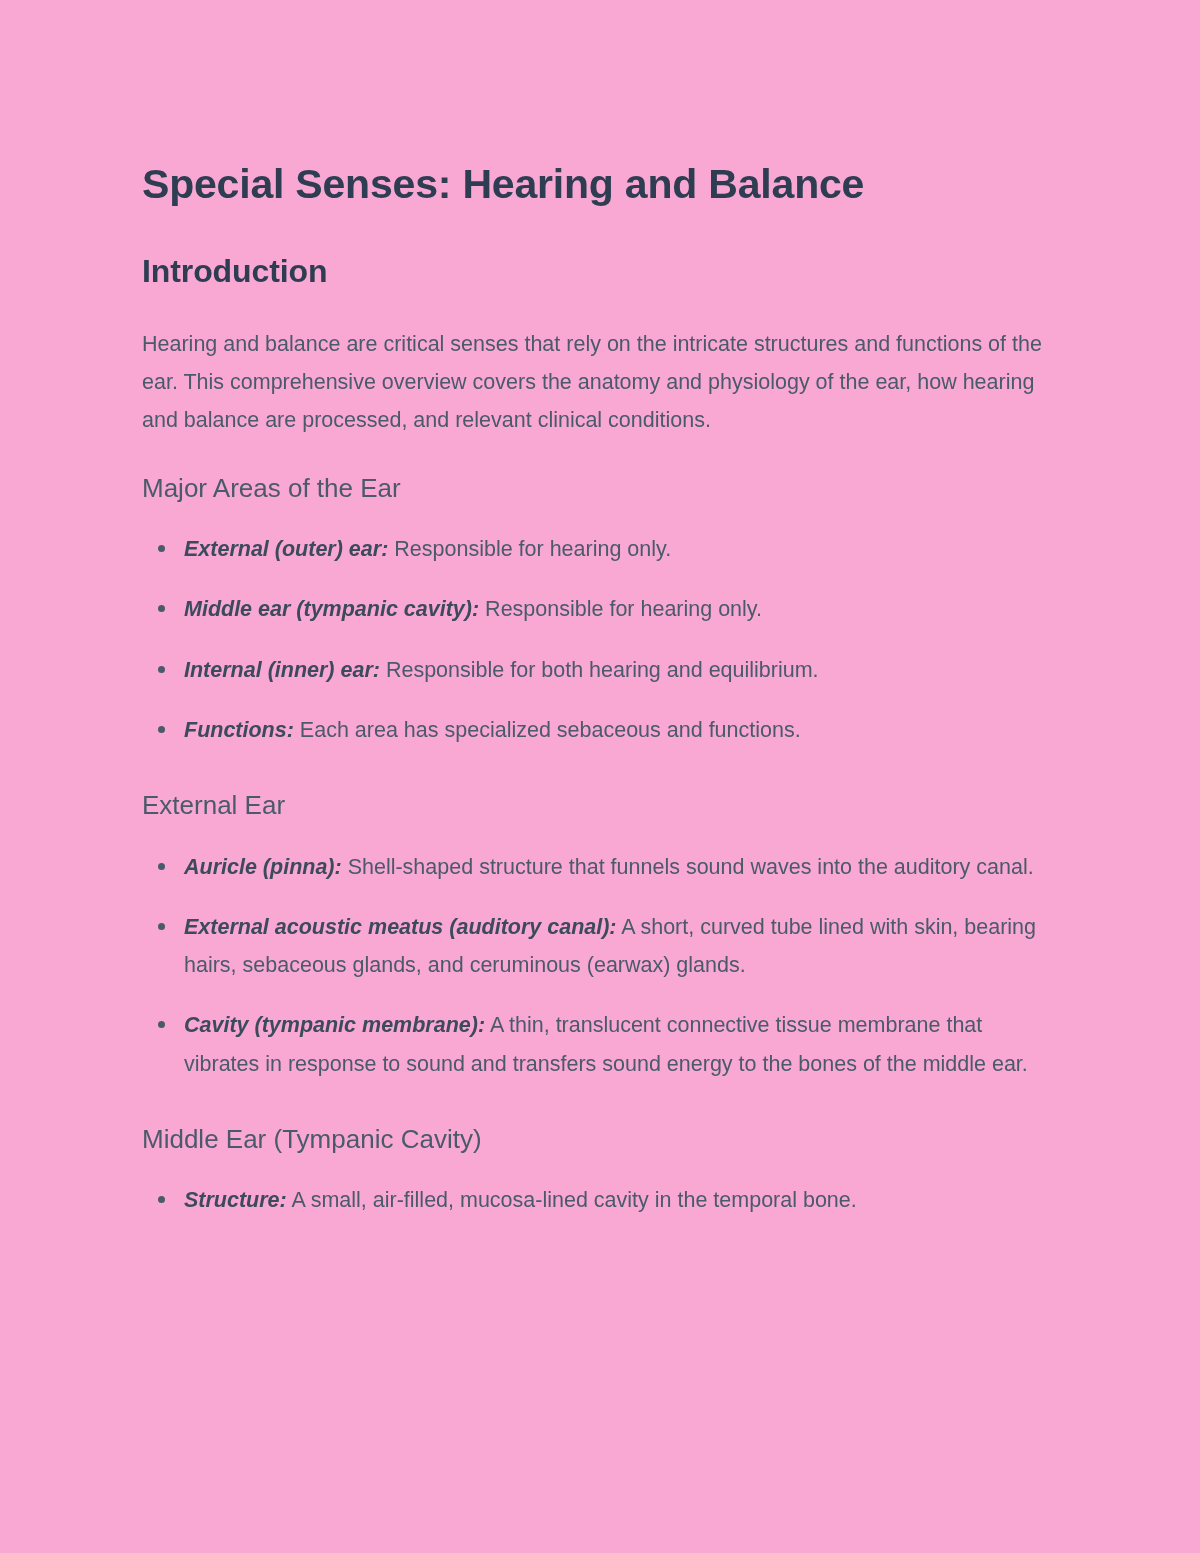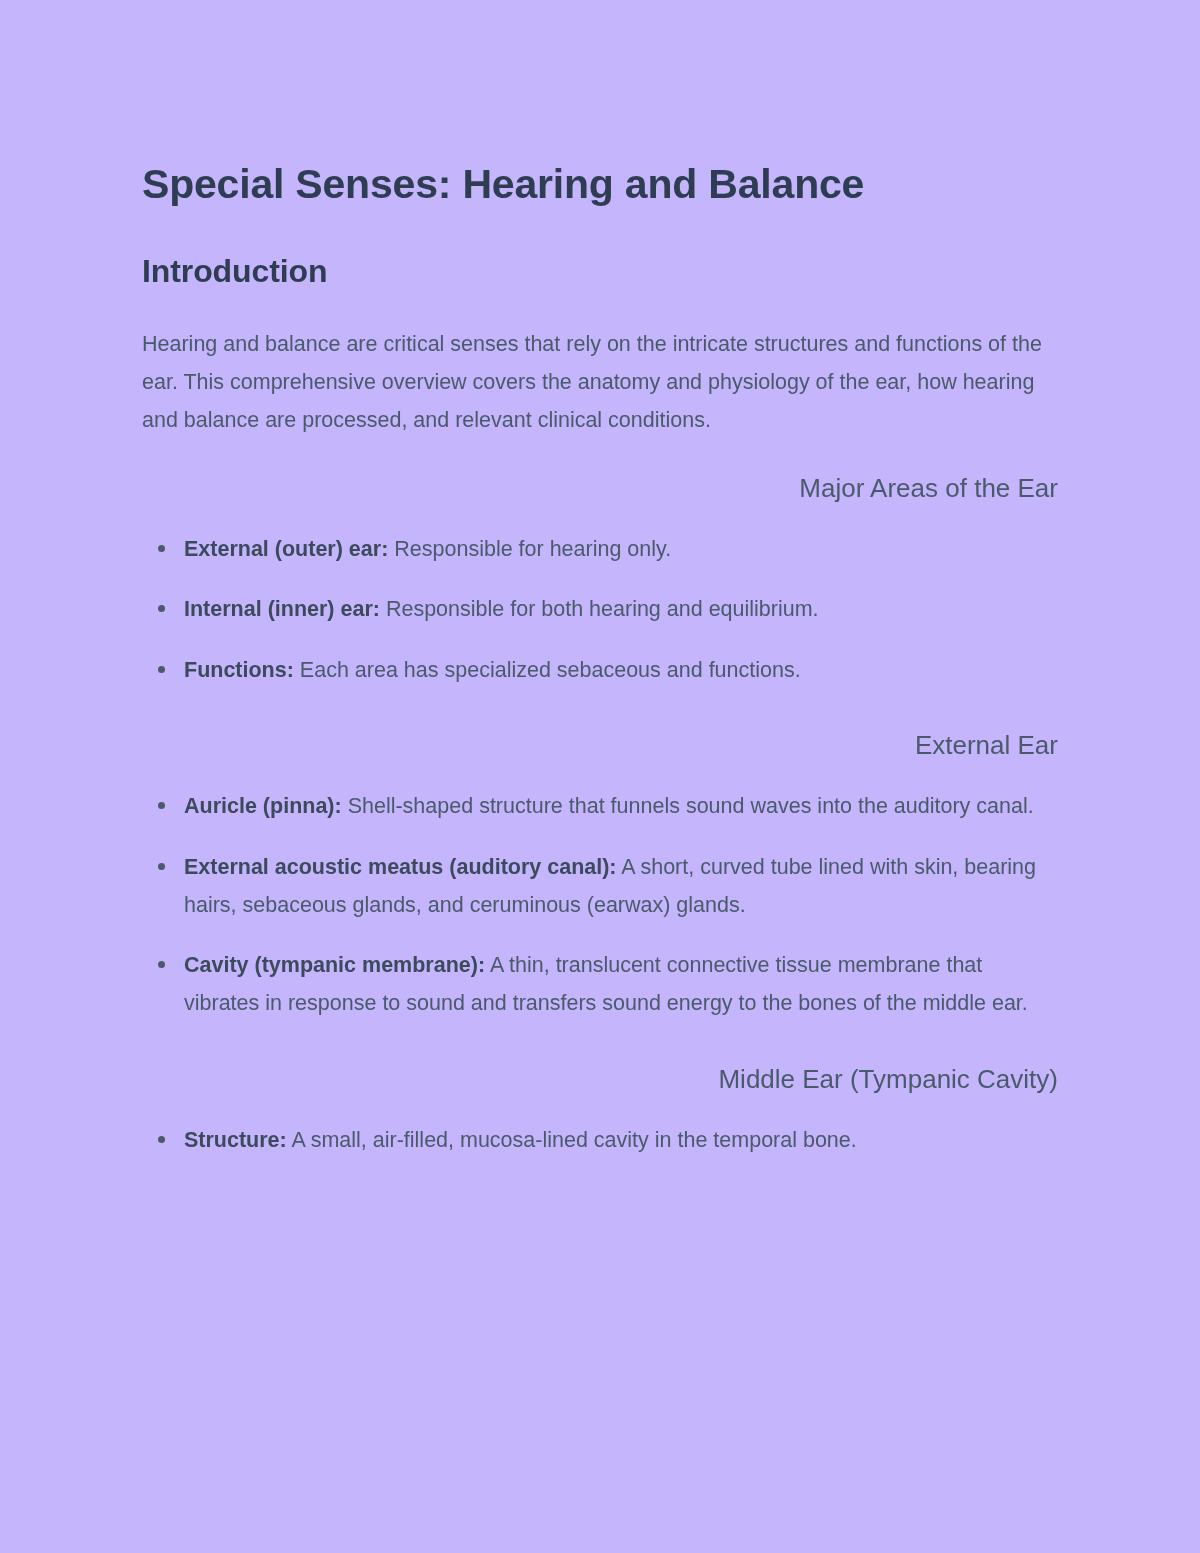--- a/index.html
+++ b/index.html
@@ -9,21 +9,21 @@
   }
   body {
     width: 1200px;
     min-height: 1553px;
     font-family: "Liberation Sans", sans-serif;
     -webkit-font-smoothing: antialiased;
   }
   .page {
     width: 1200px;
     min-height: 1553px;
-    background: #c4b5fd;
+    background: #f9a8d4;
     box-sizing: border-box;
     padding: 160px 142px 40px 142px;
   }
   .doc {
     width: 916px;
   }
   h1.doc-title {
     font-size: 41px;
     line-height: 1.18;
     font-weight: 700;
@@ -38,21 +38,20 @@
     color: #2e3d52;
     margin: 0 0 34px 0;
     letter-spacing: -0.1px;
   }
   h3.subsection-title {
     font-size: 26px;
     line-height: 1.25;
     font-weight: 500;
     color: #4a5a6a;
     margin: 40px 0 26px 0;
-    text-align: right;
   }
   h3.subsection-title.first {
     margin-top: 0;
   }
   p.body-text {
     font-size: 21.5px;
     line-height: 1.78;
     color: #4a5a6a;
     margin: 0 0 32px 0;
     font-weight: 400;
@@ -79,20 +78,21 @@
     left: 16px;
     top: 15px;
     width: 7px;
     height: 7px;
     border-radius: 50%;
     background: #4a5a6a;
   }
   .lead-term {
     font-weight: 700;
     color: #3c4a5c;
+    font-style: italic;
   }
 </style>
 </head>
 <body>
 
 <div class="page">
   <article class="doc">
 
     <h1 class="doc-title">Special Senses: Hearing and Balance</h1>
 
@@ -100,20 +100,25 @@
 
     <p class="body-text">Hearing and balance are critical senses that rely on the intricate structures and functions of the ear. This comprehensive overview covers the anatomy and physiology of the ear, how hearing and balance are processed, and relevant clinical conditions.</p>
 
 
     <h3 class="subsection-title first">Major Areas of the Ear</h3>
 
     <ul class="bullet-list">
       <li>
         <span class="bullet-dot"></span>
         <span class="lead-term">External (outer) ear:</span>
+        <span> Responsible for hearing only.</span>
+      </li>
+      <li>
+        <span class="bullet-dot"></span>
+        <span class="lead-term">Middle ear (tympanic cavity):</span>
         <span> Responsible for hearing only.</span>
       </li>
       <li>
         <span class="bullet-dot"></span>
         <span class="lead-term">Internal (inner) ear:</span>
         <span> Responsible for both hearing and equilibrium.</span>
       </li>
       <li>
         <span class="bullet-dot"></span>
         <span class="lead-term">Functions:</span>

